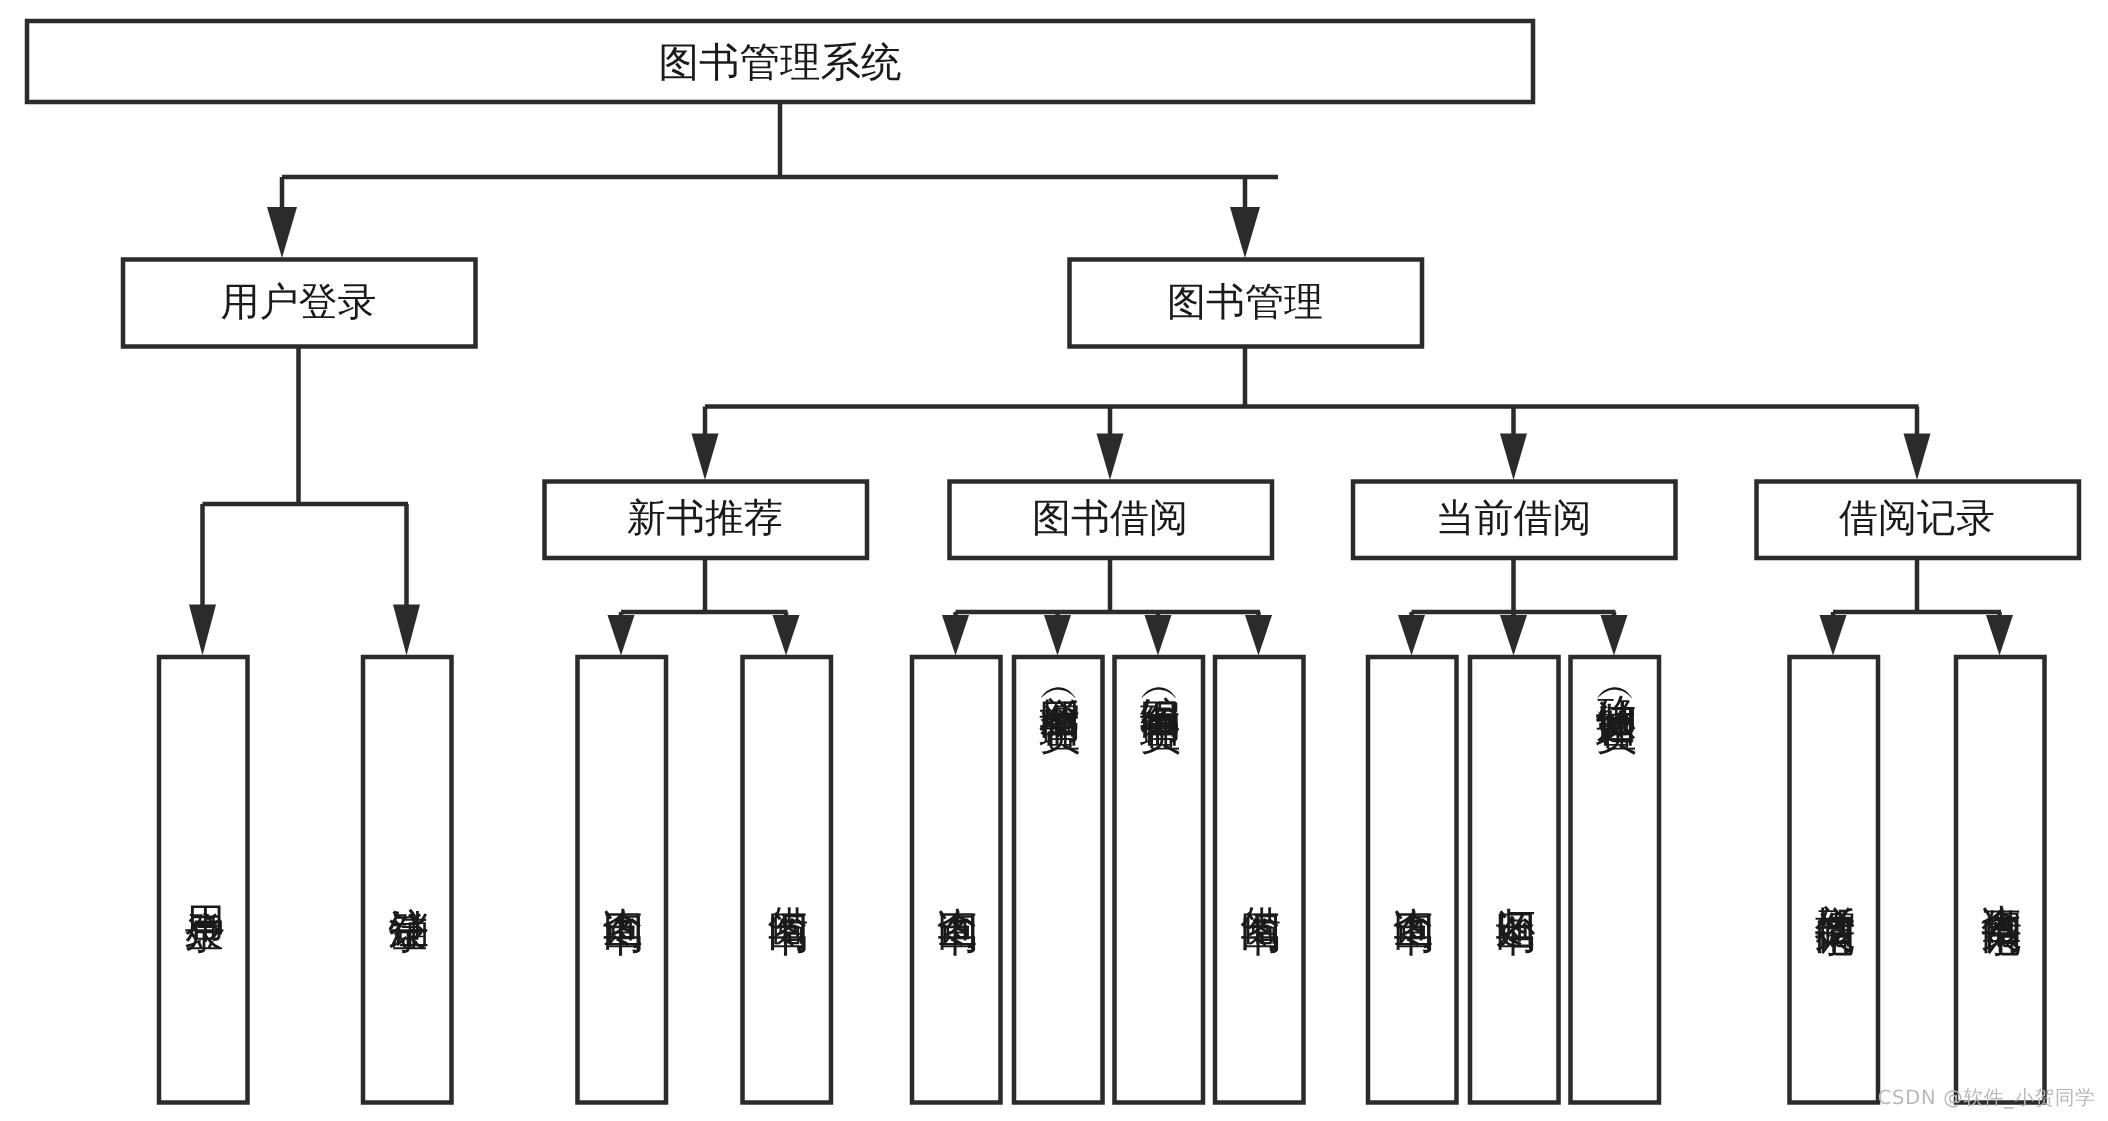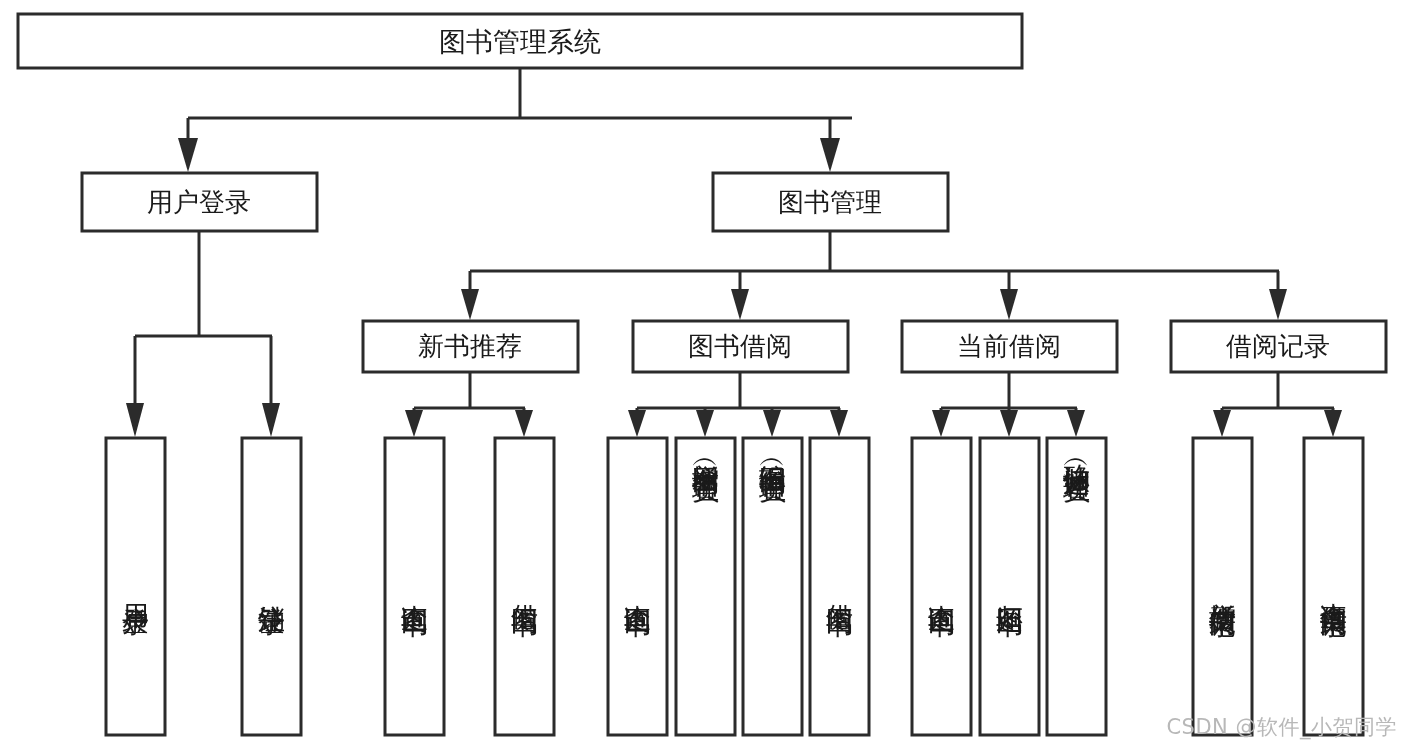--- a/index.html
+++ b/index.html
@@ -69,21 +69,21 @@
     justify-content: center;
     text-align: center;
     white-space: nowrap;
     pointer-events: none;
   }
   .watermark {
     position: absolute;
     right: 8px;
     bottom: 6px;
     font-family: "DejaVu Sans", "Liberation Sans", sans-serif;
-    font-size: 21px;
+    font-size: 13px;
     color: #b8b8b8;
     white-space: nowrap;
     letter-spacing: 0.5px;
   }
 </style>
 </head>
 <body>
 
 <div id="diagram-root">
 

